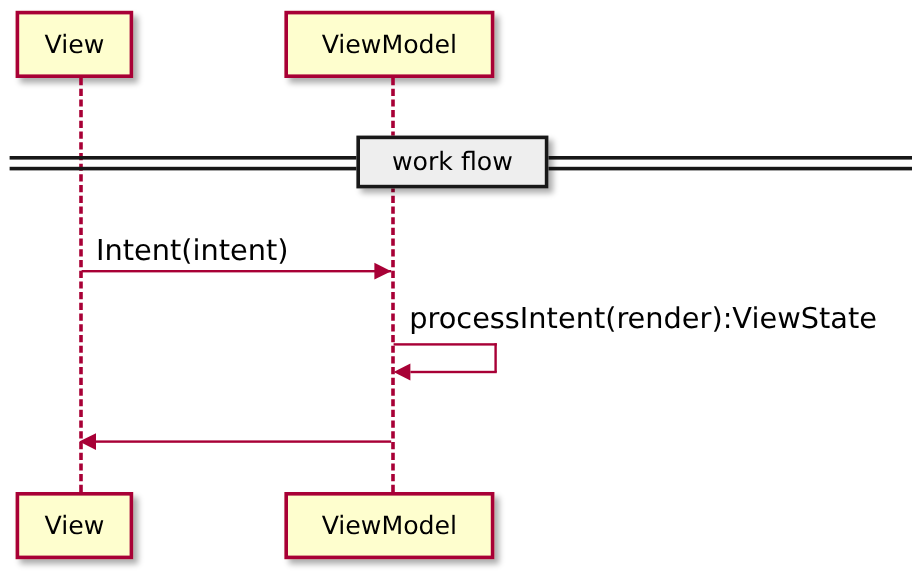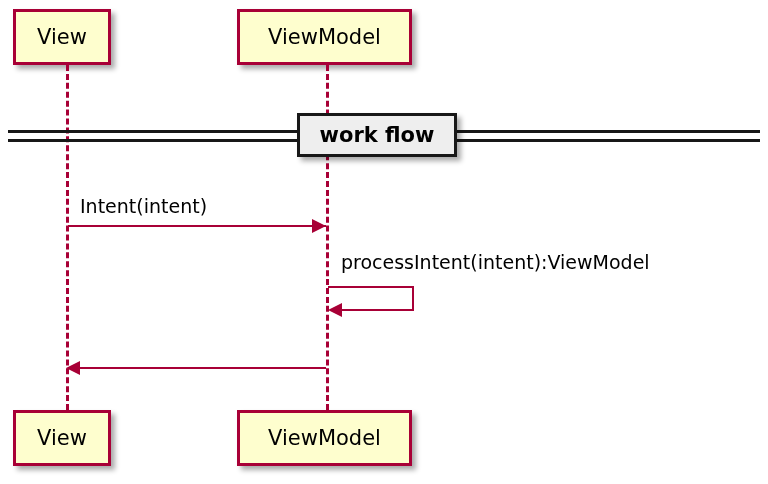--- a/index.html
+++ b/index.html
@@ -76,29 +76,29 @@
     width: 160px;
     height: 44px;
     box-sizing: border-box;
     background: #EEEEEE;
     border: 3px solid #181818;
     box-shadow: 4px 4px 5px rgba(0,0,0,0.33);
     display: flex;
     align-items: center;
     justify-content: center;
     font-size: 21px;
-    font-weight: bold;
+    font-weight: normal;
     color: #000000;
     white-space: nowrap;
   }
 
   
   .msg-label {
     position: absolute;
-    font-size: 19px;
+    font-size: 24px;
     color: #000000;
     white-space: nowrap;
     line-height: 1;
   }
 
   .msg-line {
     position: absolute;
     height: 0;
     border-top: 2px solid #A80036;
   }
@@ -154,21 +154,21 @@
   <div class="divider-line top"></div>
   <div class="divider-line bottom"></div>
   <div class="divider-box">
     <span>work flow</span>
   </div>
 
   <div class="msg-label m1-label">Intent(intent)</div>
   <div class="msg-line m1-line"></div>
   <div class="arrow-head arrow-right m1-head"></div>
 
-  <div class="msg-label m2-label">processIntent(intent):ViewModel</div>
+  <div class="msg-label m2-label">processIntent(render):ViewState</div>
   <div class="msg-line m2-top"></div>
   <div class="msg-line m2-right"></div>
   <div class="msg-line m2-bottom"></div>
   <div class="arrow-head arrow-left m2-head"></div>
 
   <div class="msg-line m3-line"></div>
   <div class="arrow-head arrow-left m3-head"></div>
 
   <div class="participant p-view-bottom">
     <span>View</span>

